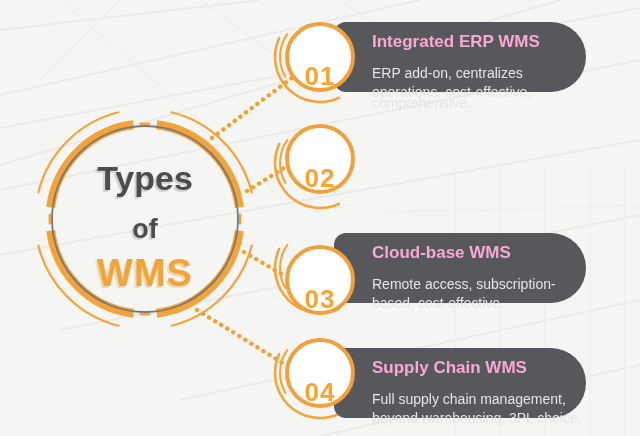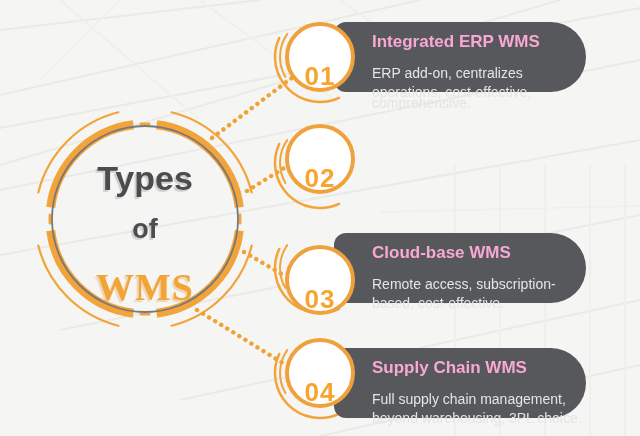--- a/index.html
+++ b/index.html
@@ -13,22 +13,22 @@
   #deco{position:absolute;left:0;top:0;z-index:1;}
   
   .emblem-text{
     position:absolute;left:25px;top:161px;width:240px;z-index:2;
     text-align:center;line-height:1;
   }
   .emblem-text .l1{font-size:34px;font-weight:bold;color:#4b4c4e;
     text-shadow:-2px 2px 1px rgba(120,120,122,.30);}
   .emblem-text .l2{font-size:27px;font-weight:bold;color:#4b4c4e;margin-top:21px;
     text-shadow:-2px 2px 1px rgba(120,120,122,.30);}
-  .emblem-text .l3{font-size:38px;font-weight:bold;color:#F2A437;margin-top:25px;
-    letter-spacing:1px;text-shadow:-2px 2px 1px rgba(222,158,64,.35);font-family:Liberation Serif, serif;}
+  .emblem-text .l3{font-size:38px;font-weight:bold;color:#F2A437;margin-top:11px;
+    letter-spacing:1px;text-shadow:-2px 2px 1px rgba(222,158,64,.35);}
   
   .pill{
     position:absolute;left:334px;width:252px;height:70px;z-index:2;
     background:#56585C;border-radius:12px 35px 35px 12px;
   }
   .pill .title{
     position:absolute;left:38px;top:10px;font-size:17px;font-weight:bold;
     color:#f9a8d4;white-space:nowrap;
   }
   .pill .desc{

